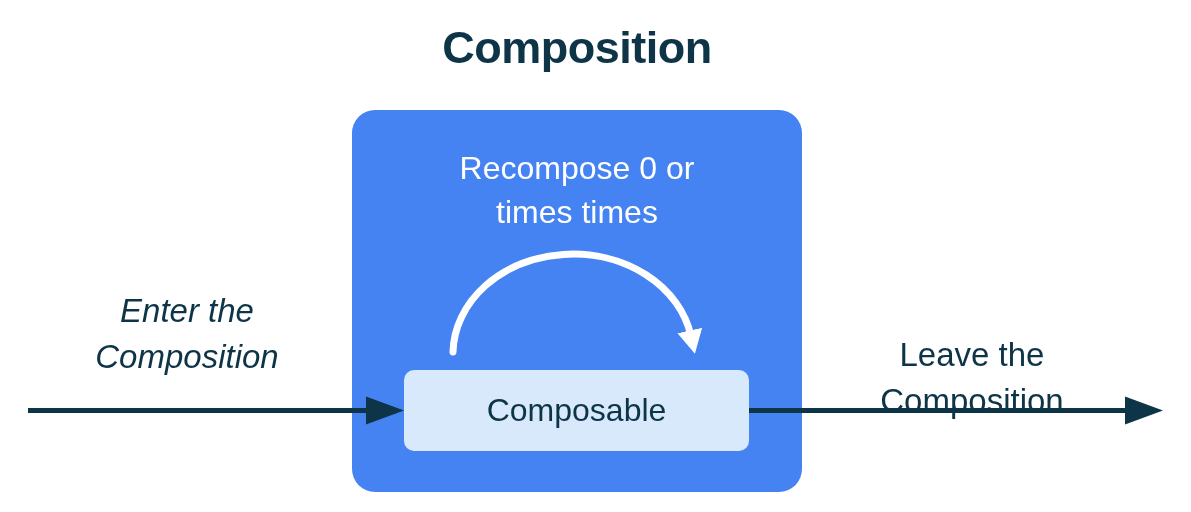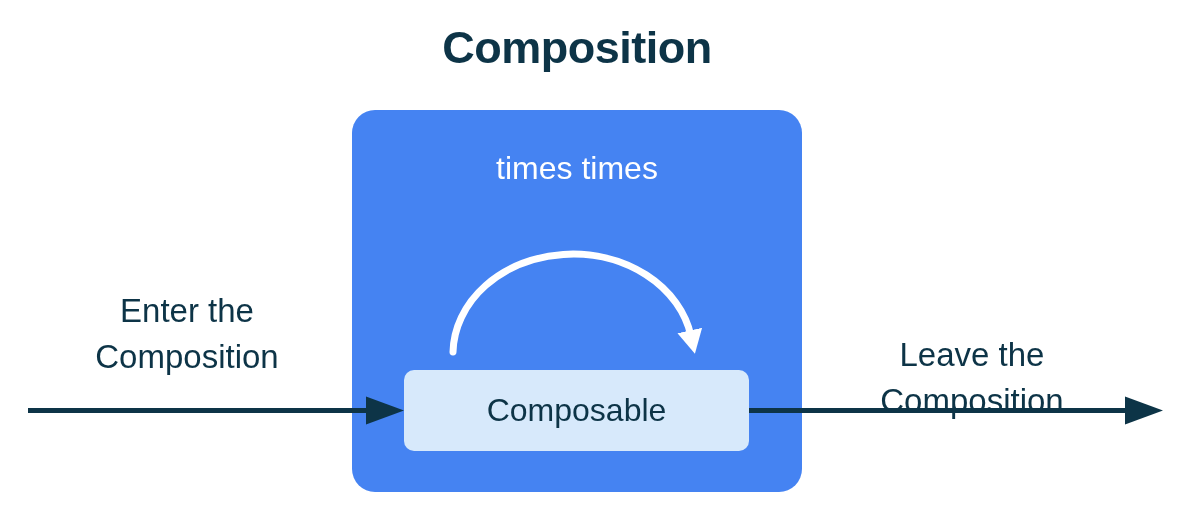--- a/index.html
+++ b/index.html
@@ -35,36 +35,37 @@
     background:var(--composable-bg);border-radius:10px;z-index:3;
     display:flex;align-items:center;justify-content:center;
   }
   .composable-box span{font-size:32px;font-weight:500;color:var(--text-dark);}
   .side-label{
     position:absolute;top:288px;transform:translateX(-50%);text-align:center;
     font-size:33px;line-height:46px;font-weight:500;color:var(--text-dark);
     z-index:2;white-space:nowrap;
   }
   .side-label span{display:block;}
-  .side-label.enter{left:187px;}
+  .side-label.enter{left:187px;font-style:italic;}
   .side-label.leave{left:972px;margin-top:44px;}
   .dark-stroke{stroke:var(--text-dark);stroke-width:5;}
   .dark-fill{fill:var(--text-dark);}
   .loop-stroke{stroke:var(--loop-white);stroke-width:7;fill:none;stroke-linecap:round;}
   .loop-fill{fill:var(--loop-white);}
 </style>
 </head>
 <body>
 
 <div class="canvas">
 
   <h1 class="title">Composition</h1>
 
   <div class="blue-box">
     <div class="recompose-label">
+      <span>Recompose 0 or</span>
       <span>times times</span>
     </div>
   </div>
 
   <svg class="arrows" width="1191" height="512" viewBox="0 0 1191 512" aria-hidden="true">
     <defs>
       <marker id="loopHead" markerWidth="5" markerHeight="5" refX="0.8" refY="1.8" orient="auto">
         <path d="M0,0 L3.4,1.8 L0,3.6 Z" class="loop-fill"></path>
       </marker>
     </defs>

